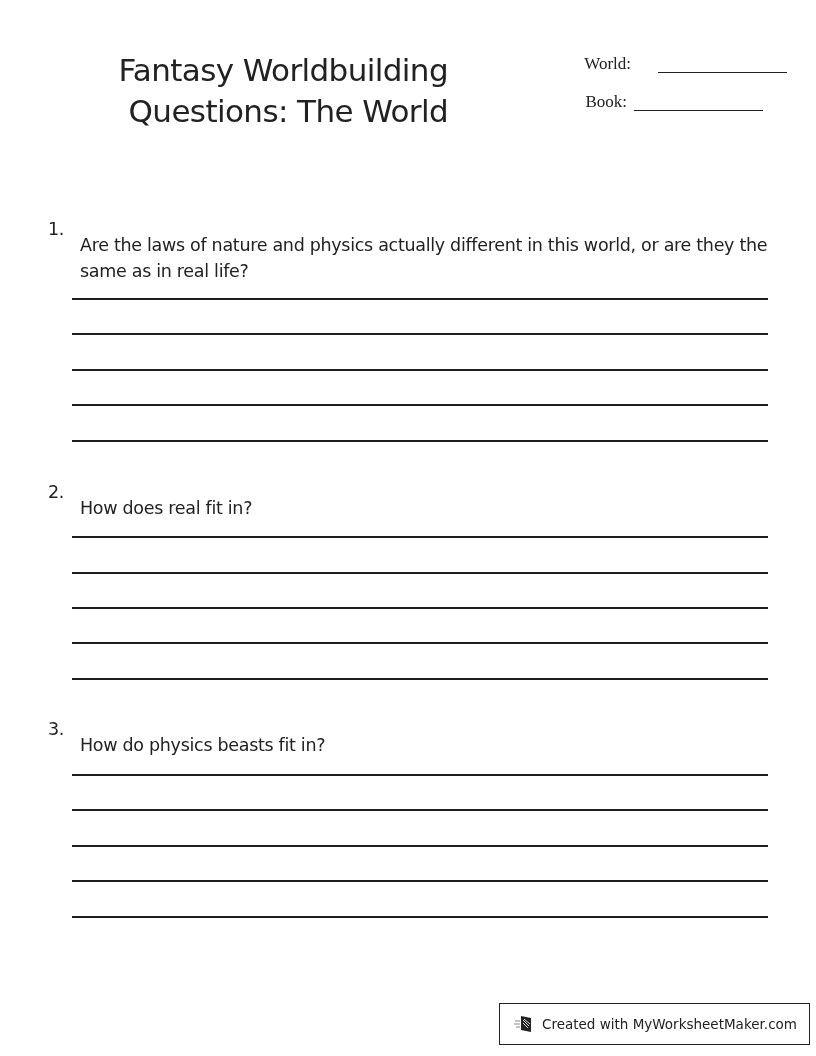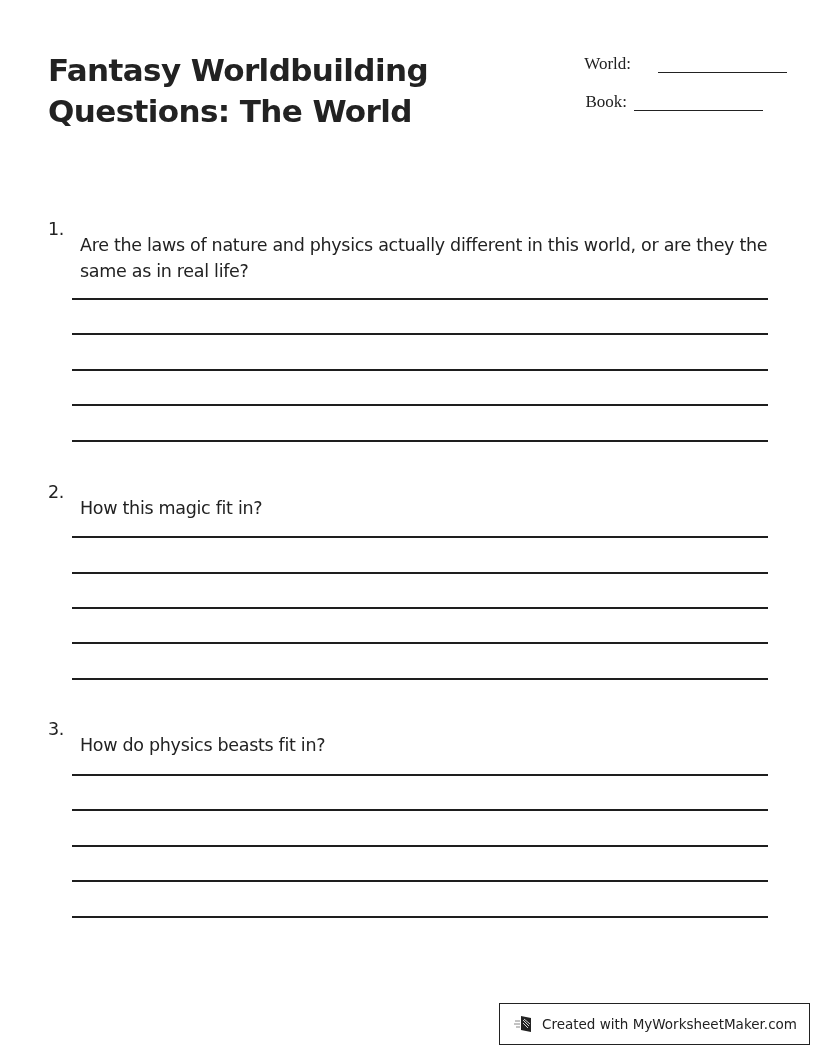--- a/index.html
+++ b/index.html
@@ -2,22 +2,22 @@
 <html><head>
   <meta charset="utf-8">
   <style>
     html, body { margin: 0; padding: 0; }
     body {
       width: 816px; height: 1056px; background: #ffffff; position: relative;
       font-family: "DejaVu Sans", sans-serif; color: #222222; overflow: hidden;
     }
     .title {
       position: absolute; left: 48px; top: 50px; width: 400px;
-      font-size: 31px; line-height: 41px; font-weight: bold; color: #222;
-      letter-spacing: -0.6px; font-family: "DejaVu Sans", sans-serif;
+      font-size: 31px; line-height: 41px; font-weight: normal; color: #222;
+      letter-spacing: -0.6px; font-family: "DejaVu Sans", sans-serif; text-align: right;
     }
     .meta-field {
       position: absolute; display: flex; align-items: flex-end;
       font-family: "Liberation Serif", serif; font-size: 17px; color: #222;
     }
     .meta-label { text-align: right; width: 70px; margin-right: 7px; }
     .meta-line { width: 129px; border-bottom: 1.5px solid #222; height: 14px; margin-bottom: 1px; }
     .question {
       position: absolute; left: 48px; width: 720px;
       font-size: 17.5px; line-height: 26px; color: #222;
@@ -58,21 +58,21 @@
   <span class="q-text">Are the laws of nature and physics actually different in this world, or are they the same as in real life?</span>
 </div>
 <div class="answer-line" style="top:298px;"></div>
 <div class="answer-line" style="top:333px;"></div>
 <div class="answer-line" style="top:369px;"></div>
 <div class="answer-line" style="top:404px;"></div>
 <div class="answer-line" style="top:440px;"></div>
 
 <div class="question" style="top:479px;">
   <span class="q-num">2.</span>
-  <span class="q-text">How this magic fit in?</span>
+  <span class="q-text">How does real fit in?</span>
 </div>
 <div class="answer-line" style="top:536px;"></div>
 <div class="answer-line" style="top:572px;"></div>
 <div class="answer-line" style="top:607px;"></div>
 <div class="answer-line" style="top:642px;"></div>
 <div class="answer-line" style="top:678px;"></div>
 
 <div class="question" style="top:716px;">
   <span class="q-num">3.</span>
   <span class="q-text">How do physics beasts fit in?</span>

